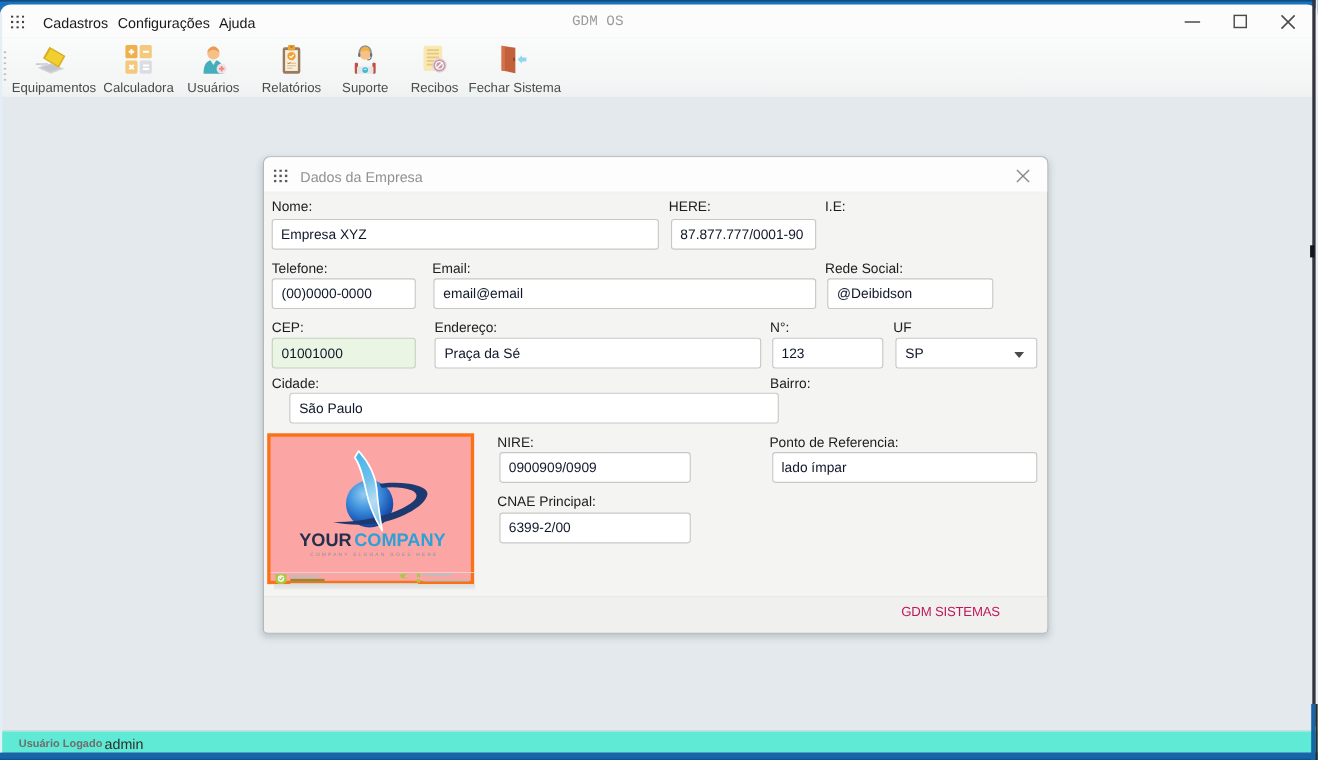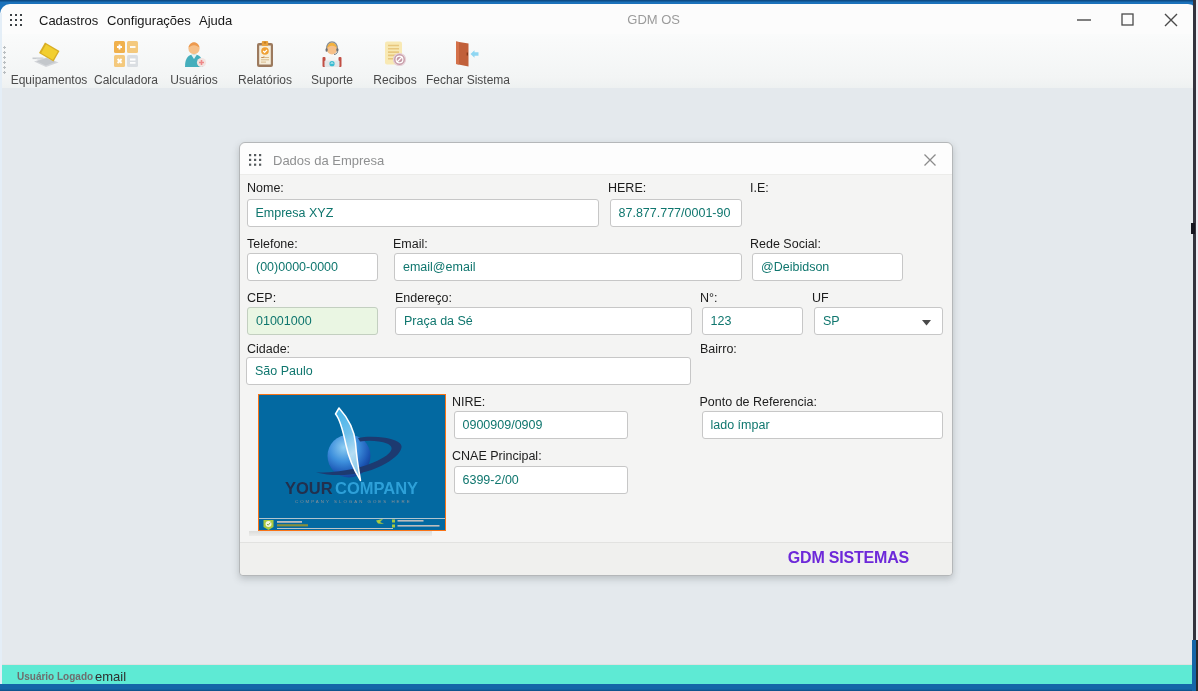--- a/index.html
+++ b/index.html
@@ -5,21 +5,21 @@
   * { margin:0; padding:0; box-sizing:border-box; }
   html,body { width:1198px; height:691px; overflow:hidden; }
   body { font-family:"Liberation Sans", sans-serif; background:#e4e9ed; position:relative; }
   .abs { position:absolute; }
 
   
   #bluetop { left:0; top:0; width:1198px; height:14px; background:linear-gradient(#0e4c86,#0e4c86 1px,#1b72bb 2px,#1b72bb); }
   #titlebar { left:0; top:4px; width:1198px; height:30px; background:#fcfcfc; border-radius:10px 10px 0 0; }
   .menu { position:absolute; top:13px; font-size:13px; color:#191919; }
   #gridicon { left:10px; top:17px; }
-  #apptitle { left:520px; top:12px; width:160px; text-align:right; font-size:13px; color:#9b9b9b; }
+  #apptitle { left:520px; top:12px; width:160px; text-align:left; font-size:13px; color:#9b9b9b;font-family:Liberation Mono, monospace; }
   #toolbar { left:0; top:34px; width:1198px; height:54px; background:linear-gradient(#fafbfb,#f3f5f5 80%,#eef1f1); }
   #grip { left:3px; top:45px; width:3px; height:30px;
           background-image:radial-gradient(circle, #b9bec1 1px, transparent 1.3px);
           background-size:3px 5px; background-repeat:repeat-y; }
   .tbtn { position:absolute; top:37px; text-align:center; color:#4a4a4a; font-size:12px; white-space:nowrap; }
   .tbtn svg { display:block; margin:3px auto 3px auto; }
   #statusbar { left:0; top:664px; width:1198px; height:20px; background:#5eead4; border-top:1px solid #e0e0e0; }
   #bluebottom { left:0; top:684px; width:1198px; height:7px; background:linear-gradient(#1566a8,#1566a8 5px,#0d4d84); }
   #redge1 { left:1192.5px; top:0; width:3px; height:660px; background:#33333d; }
   #redge2 { left:1195.5px; top:0; width:2.5px; height:640px; background:#eeecf3; }
@@ -28,34 +28,34 @@
   #rmark { left:1191px; top:223px; width:4px; height:11px; background:#15151f; }
   #ledge { left:0; top:13px; width:1.5px; height:671px; background:#e4eef7; }
 
   
   #dialog { left:239px; top:142px; width:714px; height:434px; background:#f4f4f3;
             border:1px solid #b4b7b9; border-radius:6px 6px 4px 4px;
             box-shadow:0 3px 7px rgba(90,95,100,.30); }
   #dlg-title { left:0; top:0; width:712px; height:32px; background:#fdfdfd; border-radius:6px 6px 0 0; border-bottom:1px solid #ececea; }
   #dlg-title-text { left:33px; top:10px; font-size:13px; color:#8f9091; }
   #dlg-footer { left:0; top:399px; width:712px; height:33px; background:#f0f0ee; border-top:1px solid #e2e2e0; border-radius:0 0 4px 4px; }
-  #dlg-footer-text { right:43px; top:406px; font-size:16px; font-weight:bold; color:#6d28d9; letter-spacing:-0.2px; }
+  #dlg-footer-text { right:43px; top:406px; font-size:12px; font-weight:normal; color:#be185d; letter-spacing:-0.2px; }
 
   .lbl { position:absolute; font-size:12.5px; color:#1c1c1c; white-space:nowrap; }
   .fld { position:absolute; background:#fff; border:1px solid #c7c7c7; border-radius:3px;
-         font-size:12.5px; color:#0f766e; padding-left:8px; display:flex; align-items:center; white-space:nowrap; }
+         font-size:12.5px; color:#0f172a; padding-left:8px; display:flex; align-items:center; white-space:nowrap; }
 
   #savebtn { left:565px; top:358px; width:137px; height:26px; background:#fff; border:1px solid #b5b5b5;
              border-radius:3px; display:flex; align-items:center; }
   #savebtn .circ { width:24px; height:24px; border-radius:50%; background:#f2a73f; margin-left:20px;
                    display:flex; align-items:center; justify-content:center; }
   #savebtn .txt { font-size:13px; color:#1e1e1e; margin-left:6px; }
 
   
-  #logo { left:18px; top:251px; width:188px; height:137px; background:#0369a1; border:1px solid #f97316; }
+  #logo { left:3px; top:251px; width:188px; height:137px; background:#fca5a5; border:3px solid #f97316; }
   #logoshadow { left:9px; top:388px; width:183px; height:5px; background:linear-gradient(#dcdcda,#ececea); }
 </style>
 </head>
 <body>
   <div class="abs" id="bluetop"></div>
   <div class="abs" id="titlebar"></div>
   <svg class="abs" id="gridicon" style="left:10px;top:14px" width="12" height="12">
     <g fill="#3e4347">
       <rect x="0" y="0" width="2" height="2"></rect>
       <rect x="5" y="0" width="2" height="2"></rect>
@@ -161,21 +161,21 @@
       <path d="M5 1.5 L17.5 3.5 L17.5 26.5 L5 24 Z" fill="#c1603a"></path>
       <path d="M5 1.5 L8 2 L8 24.6 L5 24 Z" fill="#d4714a"></path>
       <rect x="15.7" y="12.5" width="1.2" height="3" fill="#7c3416"></rect>
       <path d="M27.5 12.2 L23.5 12.2 L23.5 10.2 L19.5 14 L23.5 17.8 L23.5 15.8 L27.5 15.8 Z" fill="#8fd6f2"></path>
     </svg>
     Fechar Sistema
   </div>
 
   <div class="abs" id="statusbar">
     <span class="abs" style="left:17px;top:6px;font-size:10px;font-weight:bold;color:#6e6e6e">Usuário Logado</span>
-    <span class="abs" style="left:95px;top:4px;font-size:13px;color:#2e2e2e">email</span>
+    <span class="abs" style="left:95px;top:4px;font-size:13px;color:#2e2e2e">admin</span>
   </div>
   <div class="abs" id="bluebottom"></div>
   <div class="abs" id="redge2"></div>
   <div class="abs" id="redge1"></div>
   <div class="abs" id="redge3"></div>
   <div class="abs" id="redge4"></div>
   <div class="abs" id="rmark"></div>
   <div class="abs" id="ledge"></div>
 
   <div class="abs" id="dialog">
@@ -218,21 +218,21 @@
     <div class="lbl" style="left:460px;top:148px">N°:</div>
     <div class="fld" style="left:461.5px;top:164px;width:101px;height:28px">123</div>
     <div class="lbl" style="left:572px;top:148px">UF</div>
     <div class="fld" style="left:574px;top:164px;width:129px;height:28px">SP
       <svg class="abs" style="right:11px;top:11.5px" width="9" height="6">
         <path d="M0 0 L9 0 L4.5 5.5 Z" fill="#4a4a4a"></path>
       </svg>
     </div>
 
     <div class="lbl" style="left:7px;top:199px">Cidade:</div>
-    <div class="fld" style="left:6px;top:214px;width:445px;height:28px">São Paulo</div>
+    <div class="fld" style="left:23px;top:214px;width:445px;height:28px">São Paulo</div>
     <div class="lbl" style="left:460px;top:199px">Bairro:</div>
 
     <div class="abs" id="logo">
       <svg width="186" height="135" viewBox="0 0 186 135">
         <defs>
           <radialGradient id="sph" cx="38%" cy="30%" r="75%">
             <stop offset="0%" stop-color="#8ecdf2"></stop>
             <stop offset="45%" stop-color="#3d8fdc"></stop>
             <stop offset="80%" stop-color="#1b56b4"></stop>
             <stop offset="100%" stop-color="#123c8c"></stop>

